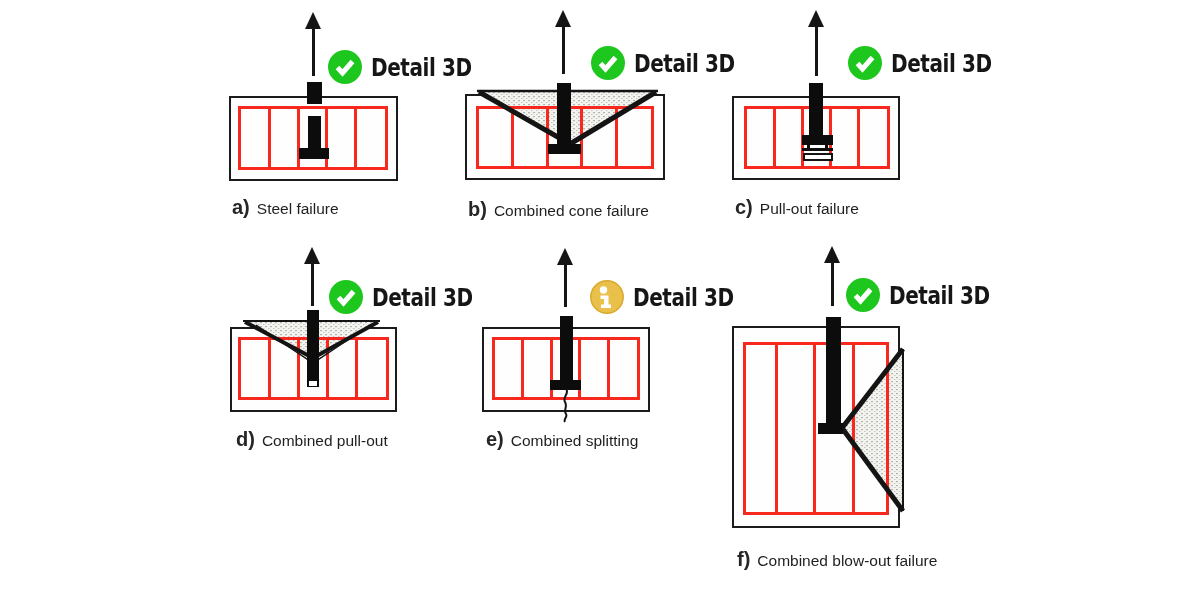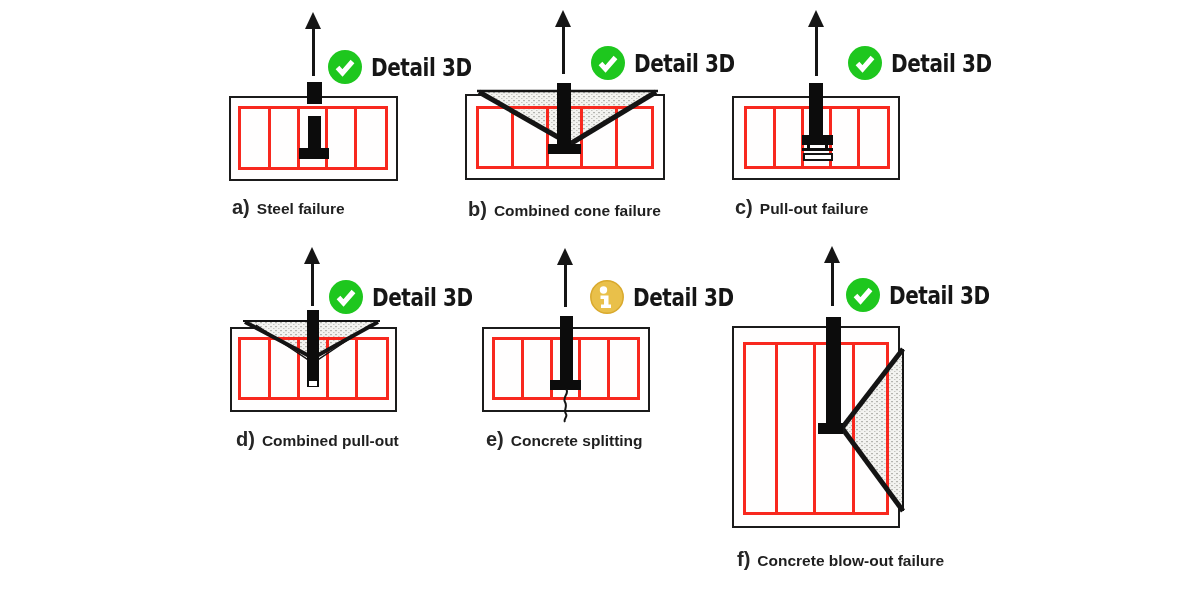--- a/index.html
+++ b/index.html
@@ -18,21 +18,21 @@
   .cone-fill{position:absolute;z-index:2;}
   .cone-lines{position:absolute;z-index:4;}
   .crack{position:absolute;z-index:6;}
   .detail{position:absolute;display:flex;align-items:center;gap:9px;cursor:pointer;z-index:7;}
   .badge{width:34px;height:34px;flex:0 0 34px;}
   .detail-label{font-family:"DejaVu Sans",sans-serif;font-weight:bold;font-size:25px;
                 letter-spacing:-0.5px;color:#161616;white-space:nowrap;
                 transform:scaleX(0.8);transform-origin:left center;}
   .caption{position:absolute;display:inline-flex;align-items:baseline;gap:7px;white-space:nowrap;z-index:7;}
   .caption .prefix{font-size:20px;font-weight:bold;color:#262626;}
-  .caption .text{font-size:15.5px;color:#1f1f1f;font-weight:bold;}
+  .caption .text{font-size:15.5px;color:#1f1f1f;}
 </style>
 </head>
 <body>
 
 <div id="stage">
 
   <div class="panel" style="left:229px;top:96px;width:250px;height:130px;">
     <div class="arrow-head" style="left:76px;top:-84px;"></div>
     <div class="arrow-shaft" style="left:83px;top:-68px;height:48px;"></div>
     <div class="detail" style="left:99px;top:-46px;">
@@ -186,21 +186,21 @@
       <div class="v" style="left:calc(60% - 2px);"></div>
         <div class="v" style="left:calc(80% - 2px);"></div>
     </div>
     <div class="bolt" style="left:78px;top:-11px;width:13px;height:66px;"></div>
     <div class="bolt" style="left:68px;top:53px;width:31px;height:10px;"></div>
     <svg class="crack" style="left:78px;top:62px;" width="14" height="34">
       <path d="M6,0 C10,4 2,8 5,13 C8,18 3,21 6,25 C8,28 3,30 5,33" stroke="#141414" stroke-width="2" fill="none"></path>
     </svg>
     <div class="caption" style="left:4px;top:101px;">
       <span class="prefix">e)</span>
-      <span class="text">Concrete splitting</span>
+      <span class="text">Combined splitting</span>
     </div>
   </div>
 
   <div class="panel" style="left:732px;top:326px;width:260px;height:250px;">
     <div class="arrow-head" style="left:92px;top:-80px;"></div>
     <div class="arrow-shaft" style="left:99px;top:-64px;height:44px;"></div>
     <div class="detail" style="left:114px;top:-48px;">
       <svg class="badge" viewBox="0 0 34 34">
         <circle cx="17" cy="17" r="17" fill="#1ec71e"></circle>
         <path d="M9.5 17.5 L14.5 23 L24.5 11.5" stroke="#fff" stroke-width="5" fill="none"></path>
@@ -225,17 +225,17 @@
     </div>
     <svg class="cone-lines" style="left:104px;top:18px;" width="74" height="176">
       <line x1="6" y1="84" x2="67" y2="5" stroke="#141414" stroke-width="5"></line>
       <line x1="6" y1="84" x2="67" y2="167" stroke="#141414" stroke-width="5"></line>
       <line x1="67" y1="5" x2="67" y2="167" stroke="#141414" stroke-width="2"></line>
     </svg>
     <div class="bolt" style="left:94px;top:-9px;width:15px;height:106px;"></div>
     <div class="bolt" style="left:86px;top:97px;width:25px;height:11px;"></div>
     <div class="caption" style="left:5px;top:222px;">
       <span class="prefix">f)</span>
-      <span class="text">Concrete blow-out failure</span>
+      <span class="text">Combined blow-out failure</span>
     </div>
   </div>
 
 </div>
 
 </body></html>

